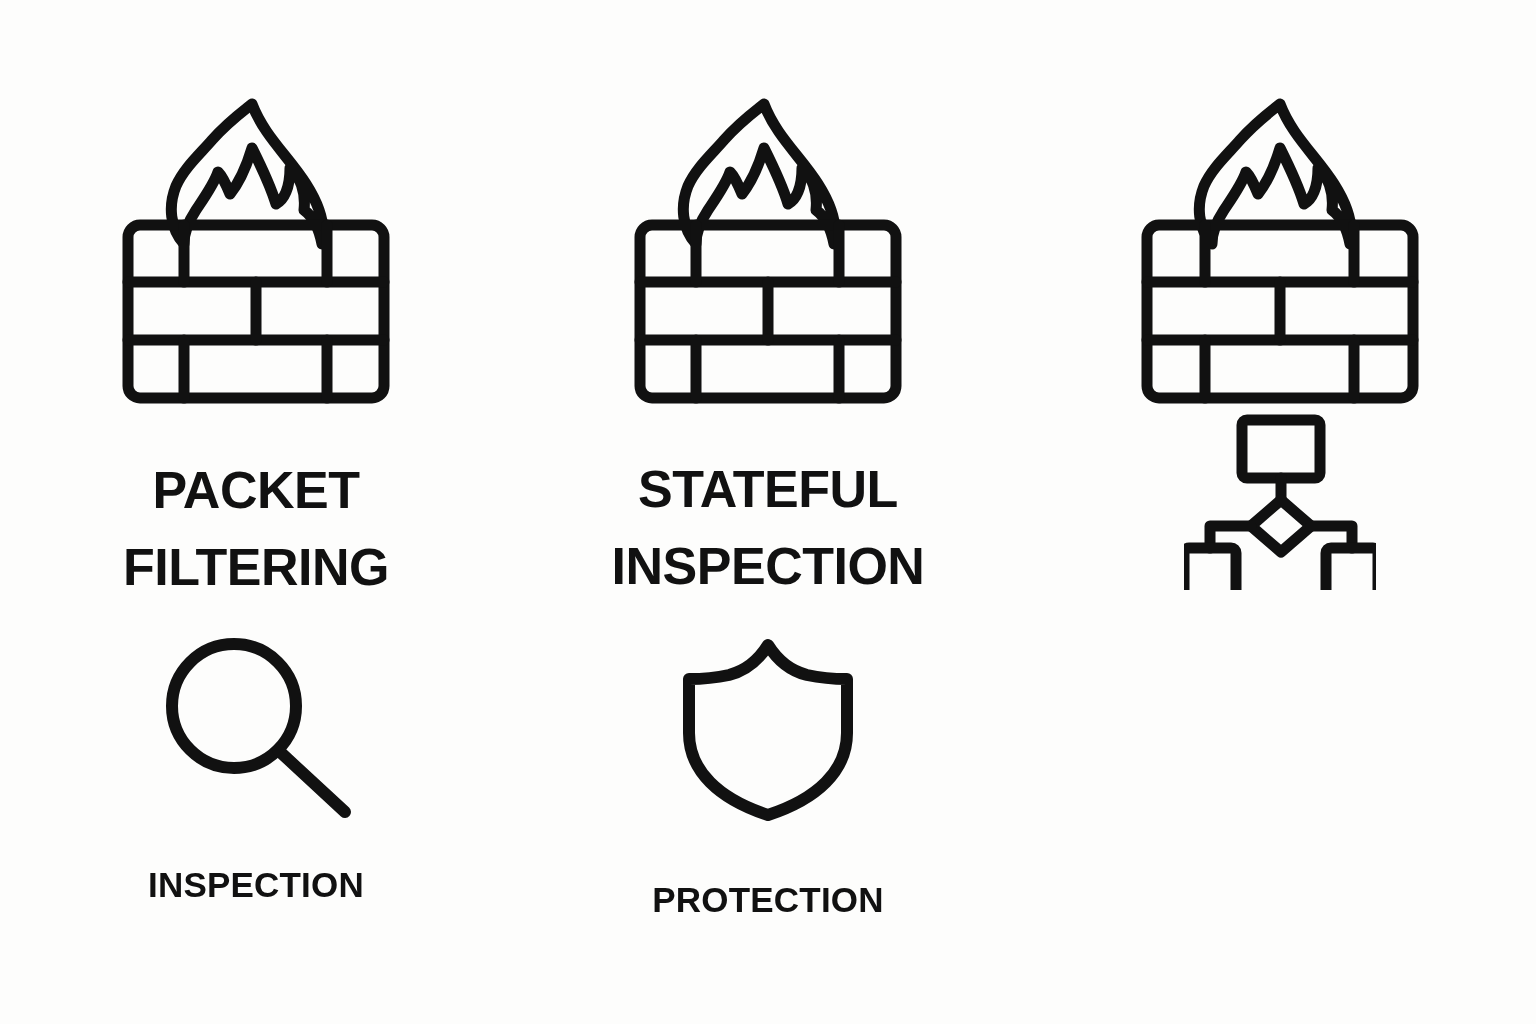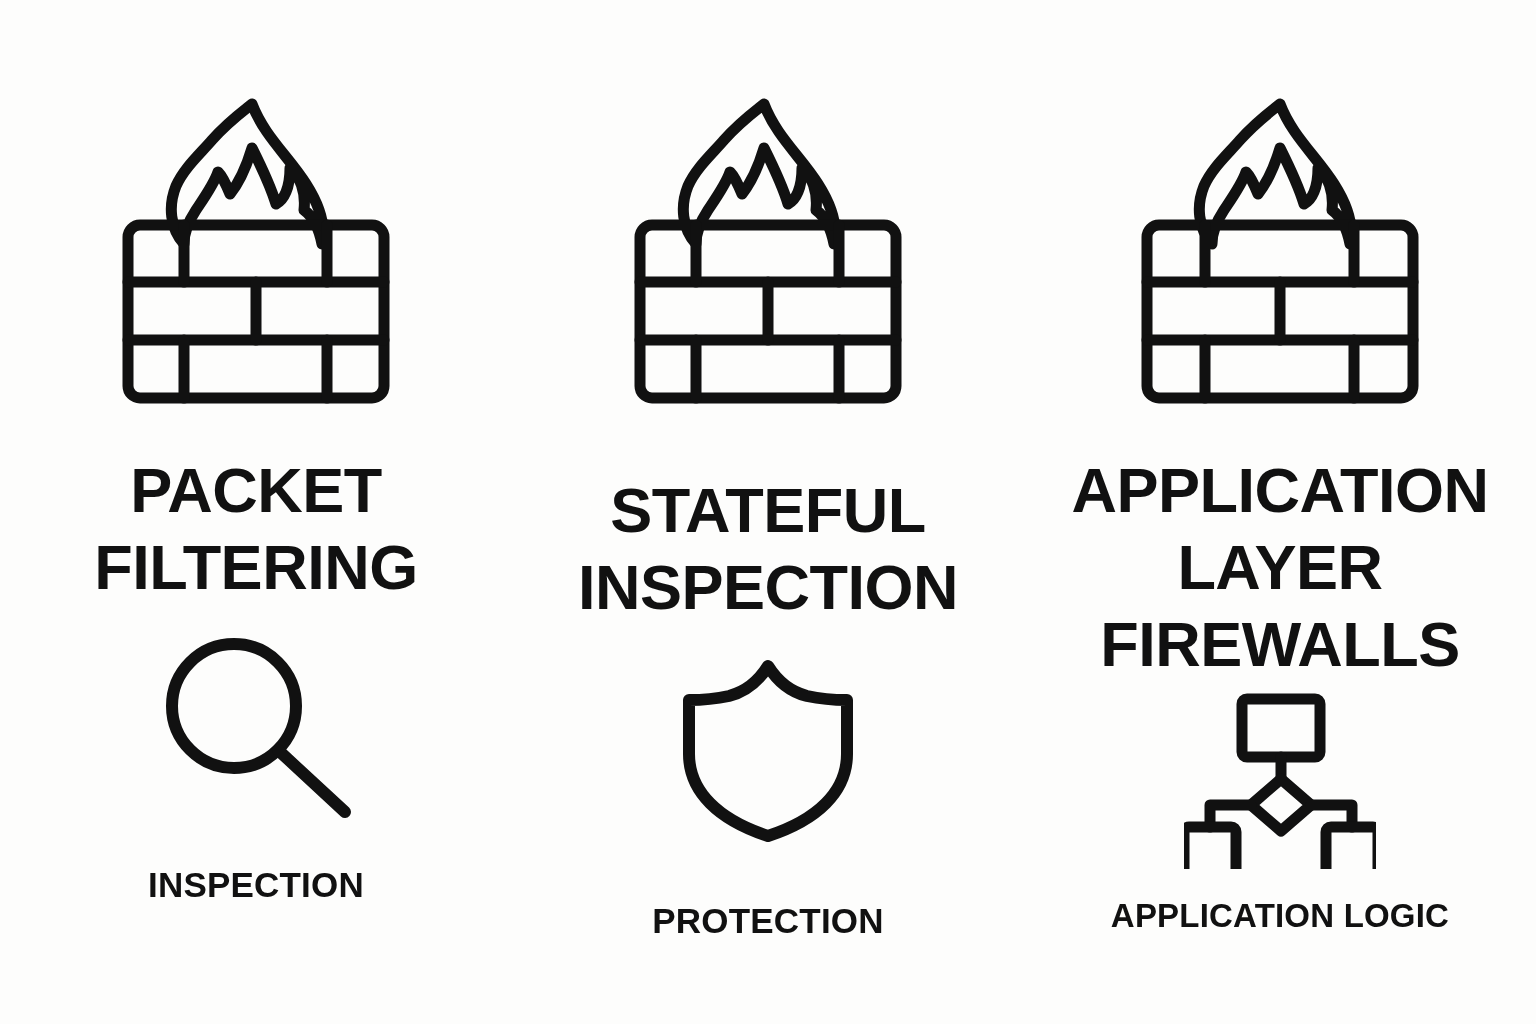--- a/index.html
+++ b/index.html
@@ -53,29 +53,29 @@
   .firewall-icon.size-a { width: 268px; }
   .firewall-icon.size-b { width: 268px; }
   .firewall-icon.size-c { width: 278px; }
 
   
   .title {
     margin: 0;
     padding: 0;
     font-family: "Liberation Sans", sans-serif;
     font-weight: bold;
-    font-size: 63px;
+    font-size: 52px;
     line-height: 77px;
     letter-spacing: -0.5px;
     text-align: center;
     color: #111111;
     white-space: pre-line;
   }
   .col-1 .title { margin-top: 48px; }
-  .col-2 .title { margin-top: 68px; }
+  .col-2 .title { margin-top: 47px; }
   .col-3 .title { margin-top: 48px; }
 
   
   .sub-icon-wrap {
     display: flex;
     align-items: flex-end;
     justify-content: center;
   }
   .col-1 .sub-icon-wrap { margin-top: 26px; height: 190px; }
   .col-2 .sub-icon-wrap { margin-top: 32px; height: 184px; }
@@ -204,40 +204,36 @@
         <rect class="stroke-shape" stroke-width="11" x="6" y="133" width="266" height="173" rx="12" ry="12"></rect>
         <line class="stroke-shape" stroke-width="11" x1="6" y1="190" x2="272" y2="190"></line>
         <line class="stroke-shape" stroke-width="11" x1="6" y1="248" x2="272" y2="248"></line>
         <line class="stroke-shape" stroke-width="11" x1="64" y1="133" x2="64" y2="190"></line>
         <line class="stroke-shape" stroke-width="11" x1="213" y1="133" x2="213" y2="190"></line>
         <line class="stroke-shape" stroke-width="11" x1="139" y1="190" x2="139" y2="248"></line>
         <line class="stroke-shape" stroke-width="11" x1="64" y1="248" x2="64" y2="306"></line>
         <line class="stroke-shape" stroke-width="11" x1="213" y1="248" x2="213" y2="306"></line>
       </svg>
 
-      <h2 class="title">APPLICATION
-LAYER
-FIREWALLS</h2>
 
       <div class="sub-icon-wrap">
         <svg class="sub-icon" width="192" height="178" viewBox="0 0 192 178" aria-hidden="true">
 
           <rect class="stroke-shape" stroke-width="11" x="58" y="8" width="78" height="58" rx="5" ry="5"></rect>
 
           <line class="stroke-shape" stroke-width="11" x1="97" y1="66" x2="97" y2="88"></line>
 
           <path class="stroke-shape" stroke-width="11" d="M97 88 L 127 114 L 97 140 L 67 114 Z"></path>
 
           <path class="stroke-shape" stroke-width="11" d="M67 114 L 26 114 L 26 136"></path>
 
           <path class="stroke-shape" stroke-width="11" d="M127 114 L 168 114 L 168 136"></path>
 
           <rect class="stroke-shape" stroke-width="11" x="0" y="136" width="52" height="50" rx="5" ry="5"></rect>
 
           <rect class="stroke-shape" stroke-width="11" x="142" y="136" width="52" height="50" rx="5" ry="5"></rect>
         </svg>
       </div>
 
-      <p class="caption">APPLICATION LOGIC</p>
     </div>
 
   </div>
 </div>
 
 </body></html>

